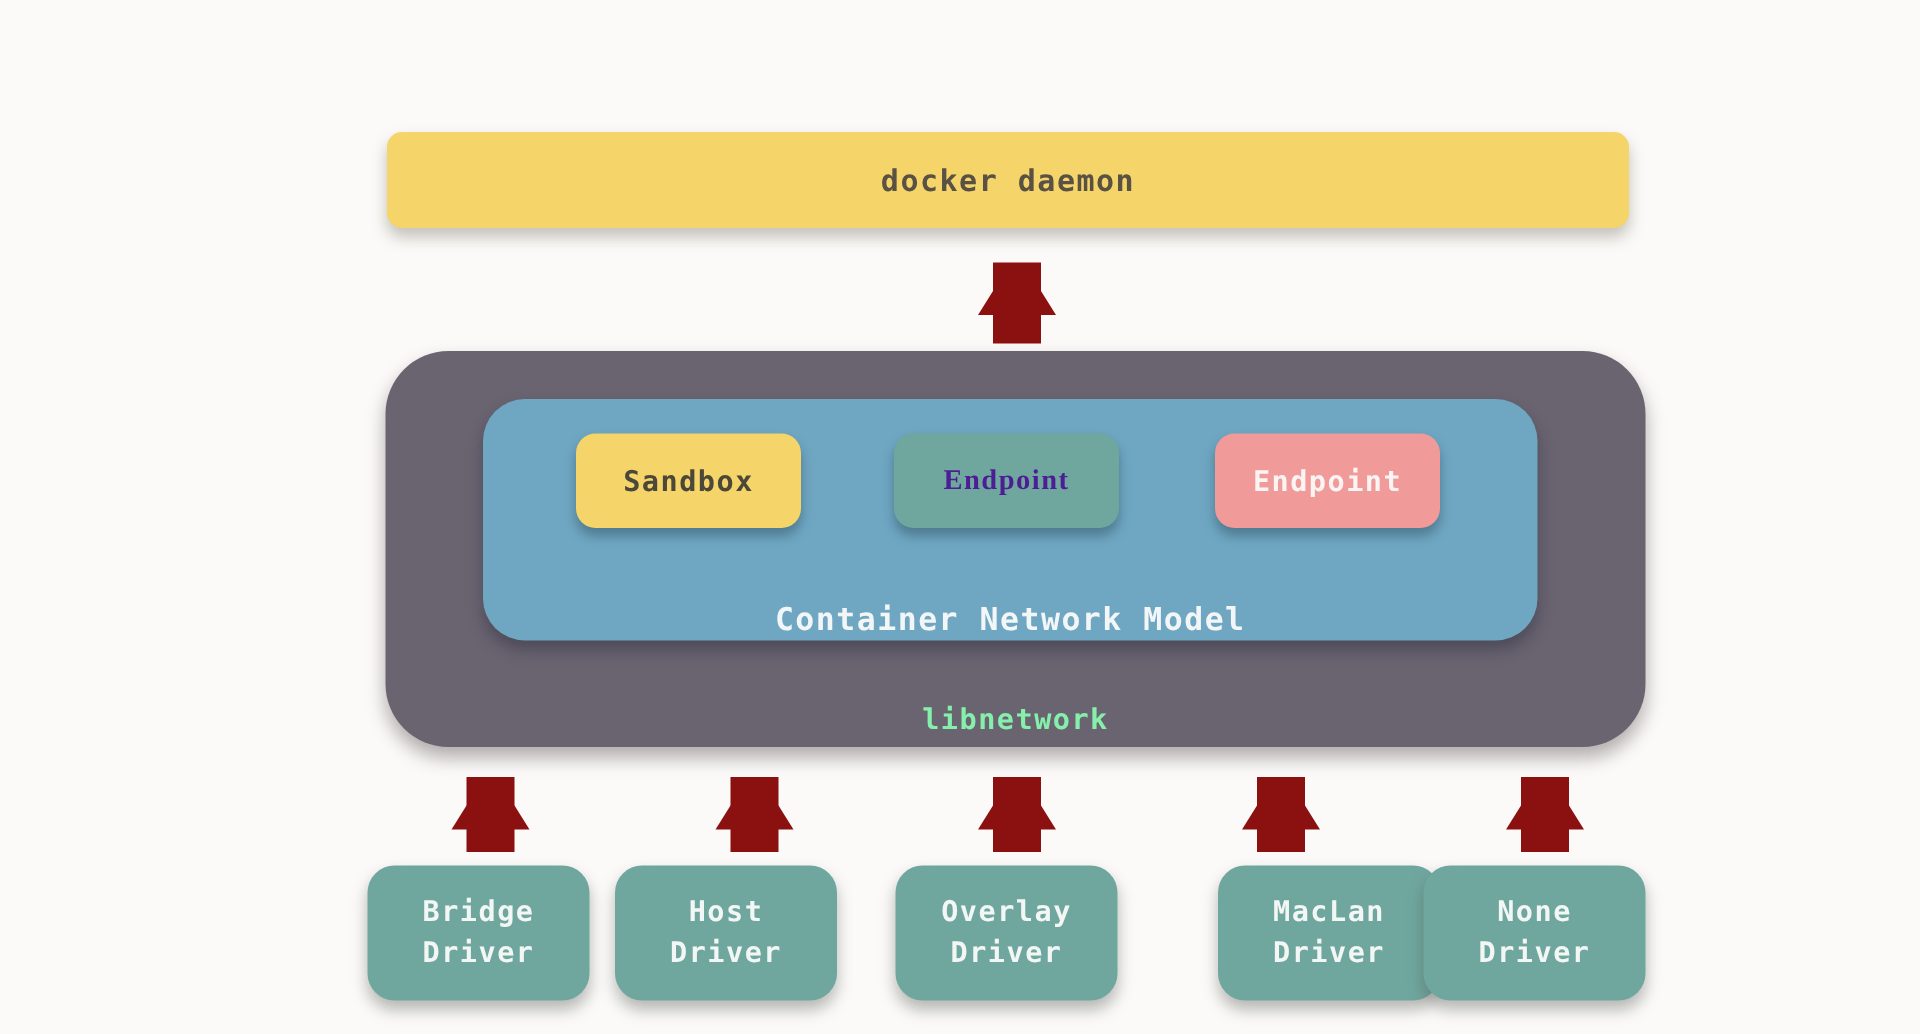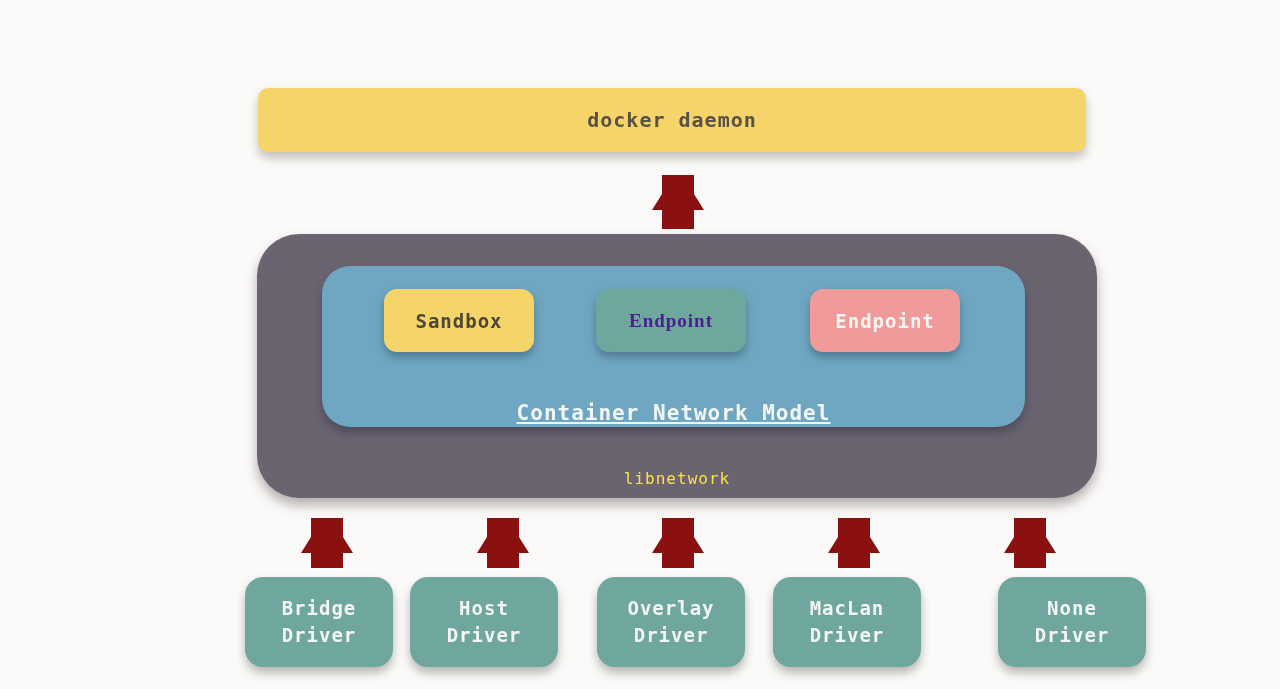--- a/index.html
+++ b/index.html
@@ -37,43 +37,42 @@
   .libnetwork {
     left: 225px; top: 202px; width: 840px; height: 264px;
     background: #6A6471;
     border-radius: 42px;
     box-shadow: 0 7px 12px rgba(70, 60, 60, 0.40);
   }
   .libnetwork-label {
     position: absolute;
     left: 0; top: 219px; width: 100%;
     text-align: center;
-    color: #fde047;
-    font-size: 16px;
-    font-weight: normal;
+    color: #86efac;
+    font-size: 19px;
+    font-weight: bold;
     letter-spacing: 1px;
   }
 
   
   .cnm {
     position: absolute;
     left: 65px; top: 32px; width: 703px; height: 161px;
     background: #6FA7C3;
     border-radius: 28px;
     box-shadow: 0 6px 10px rgba(25, 30, 45, 0.35);
   }
   .cnm-label {
     position: absolute;
     left: 0; top: 119px; width: 100%;
     text-align: center;
     color: #F2F6F7;
     font-size: 21px;
     font-weight: bold;
     letter-spacing: 1px;
-    text-decoration: underline;
   }
 
   
   .node {
     top: 23px; width: 150px; height: 63px;
     border-radius: 13px;
     font-size: 19px;
     letter-spacing: 1px;
     box-shadow: 0 5px 8px rgba(25, 50, 60, 0.38);
   }
@@ -90,22 +89,22 @@
     color: #F2F6F4;
     font-size: 19px;
     line-height: 27px;
     letter-spacing: 1px;
     text-align: center;
   }
   .driver span { white-space: pre-line; }
   .driver-1 { left: 213px; }
   .driver-2 { left: 378px; }
   .driver-3 { left: 565px; align-items: center; }
-  .driver-4 { left: 741px; }
-  .driver-5 { left: 966px; }
+  .driver-4 { left: 780px; }
+  .driver-5 { left: 917px; }
 
   
   .arrow { position: absolute; width: 20px; }
   .arrow .head {
     position: absolute;
     top: 0; left: 50%;
     transform: translateX(-50%);
     width: 0; height: 0;
     border-left: 10px solid transparent;
     border-right: 10px solid transparent;

